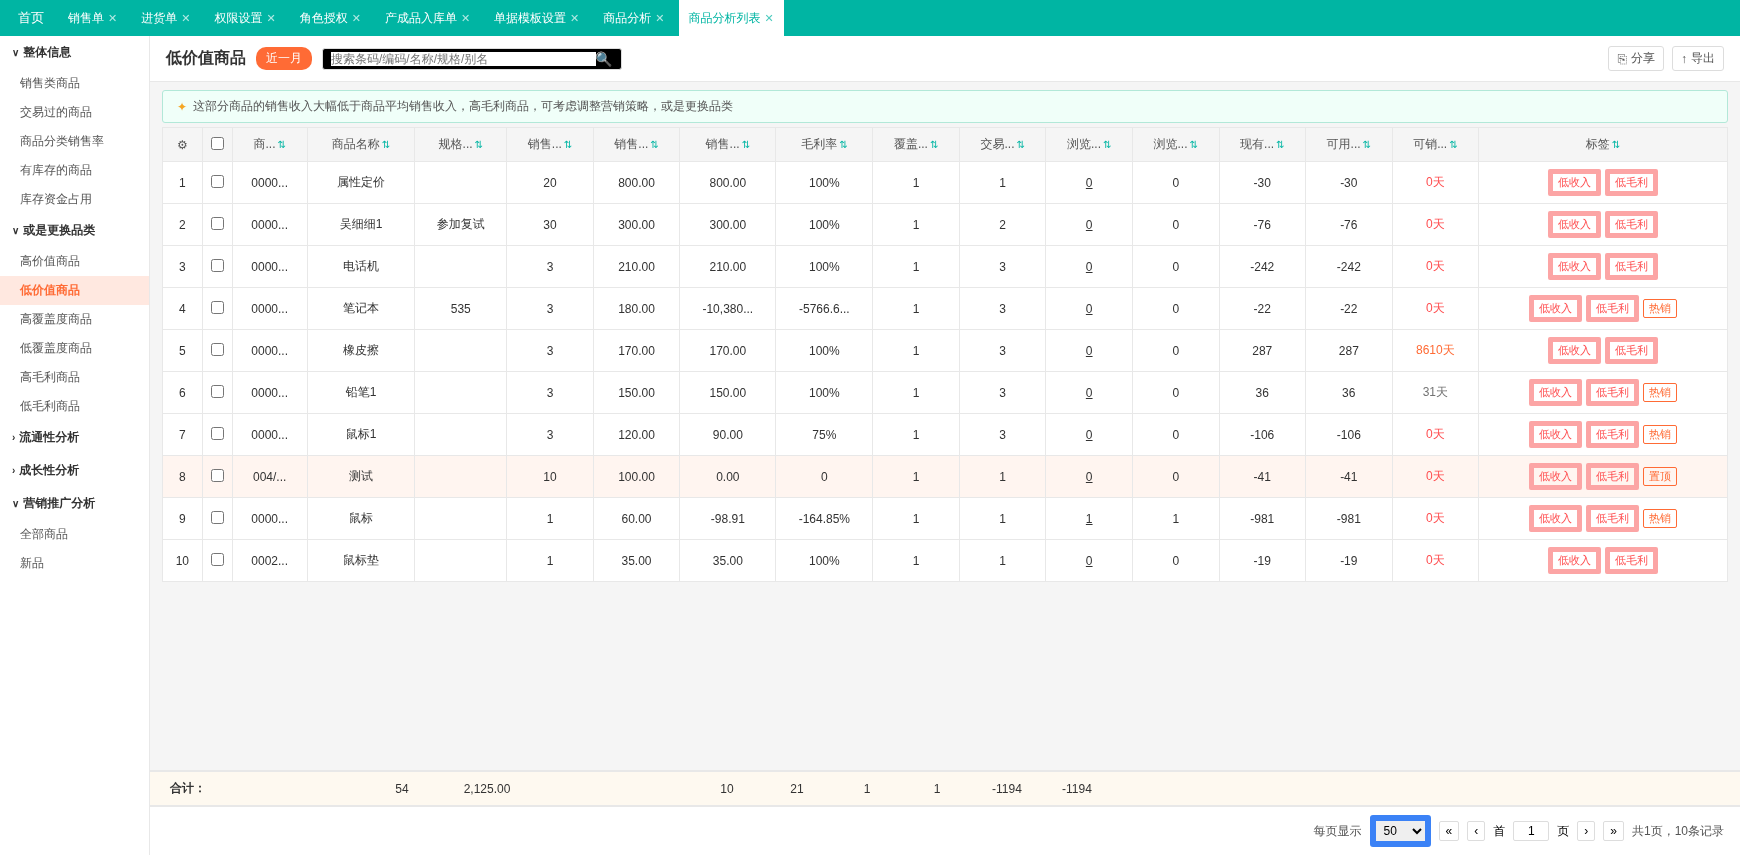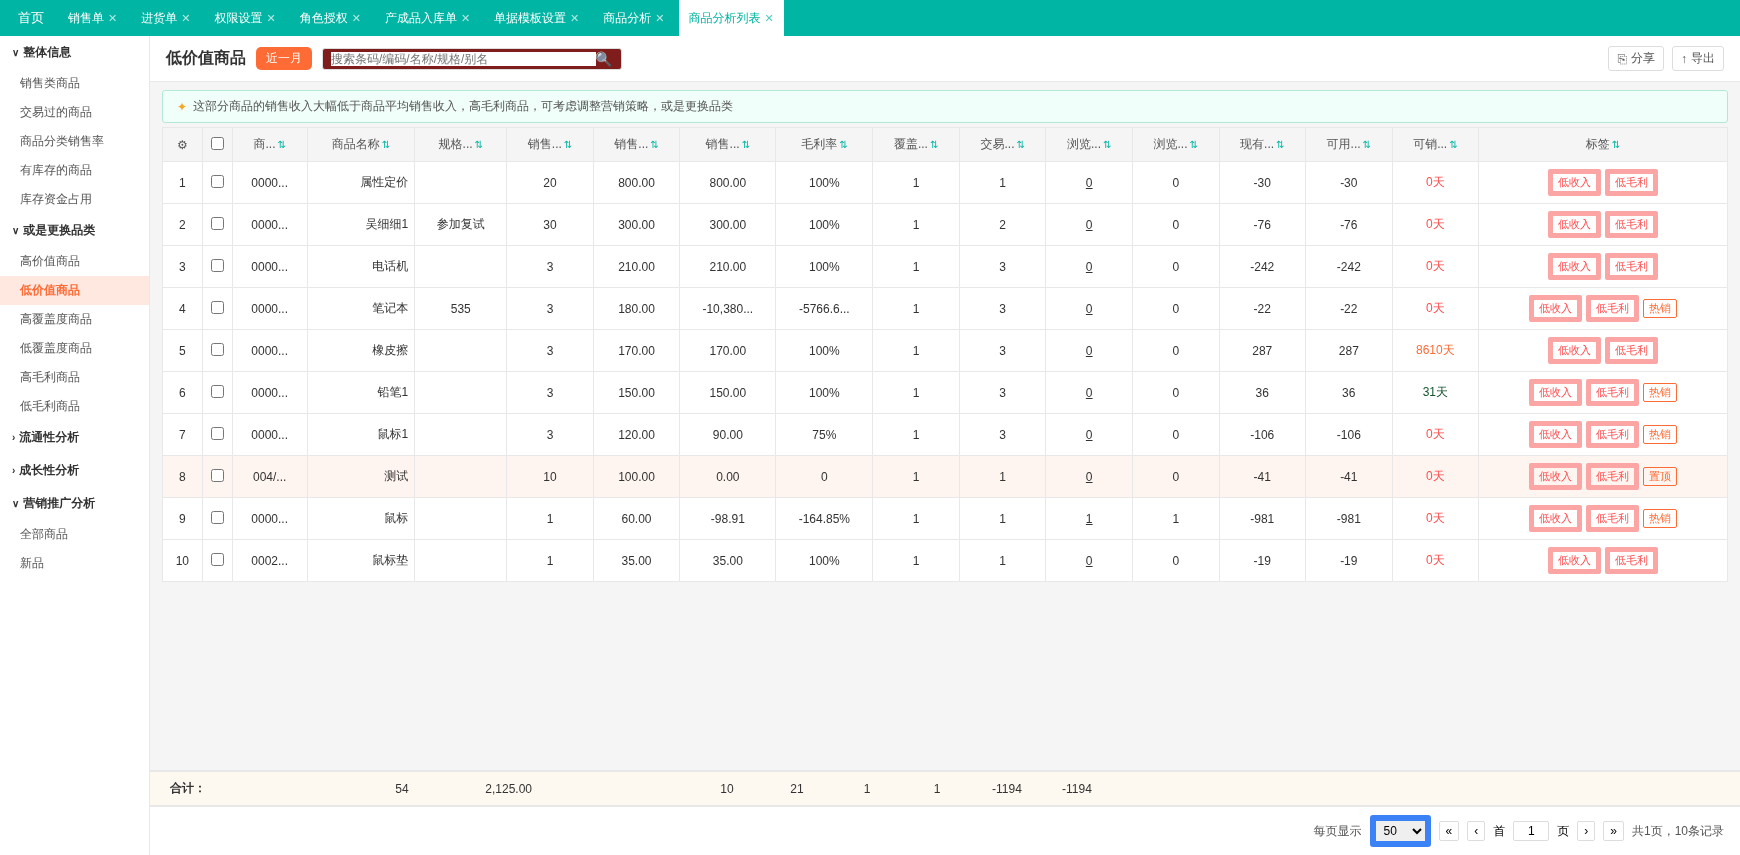--- a/index.html
+++ b/index.html
@@ -42,26 +42,26 @@
     .content { flex: 1; display: flex; flex-direction: column; overflow: hidden; }
 
     
     .content-header {
       background: #fff; padding: 10px 16px;
       display: flex; align-items: center; gap: 10px;
       border-bottom: 1px solid #e8e8e8;
     }
     .page-title { font-size: 16px; font-weight: bold; color: #333; }
     .filter-btn {
-      background: #ff6b35; color: #fff; border: none; border-radius: 5px;
+      background: #ff6b35; color: #fff; border: none; border-radius: 10px;
       padding: 3px 10px; cursor: pointer; font-size: 12px;
     }
     .search-box {
       display: flex; align-items: center; border: 1px solid #ddd;
-      border-radius: 3px; padding: 2px 8px; background: #7f1d1d;
+      border-radius: 3px; padding: 2px 8px; background: #000000;
       flex: 1; max-width: 300px;
     }
     .search-box input {
       border: none; outline: none; font-size: 12px; width: 100%;
       color: #999;
     }
     .search-icon { color: #00b5a3; font-size: 14px; cursor: pointer; }
     .header-actions { margin-left: auto; display: flex; gap: 8px; }
     .action-btn {
       display: flex; align-items: center; gap: 4px;
@@ -92,21 +92,21 @@
       padding: 8px 6px; border: 1px solid #e8e8e8;
       text-align: center; font-weight: normal; color: #555;
       white-space: nowrap; position: sticky; top: 0; background: #f5f5f5; z-index: 1;
     }
     tbody tr { background: #fff; }
     tbody tr.highlight { background: #fff5f0; }
     tbody td {
       padding: 7px 6px; border: 1px solid #e8e8e8;
       text-align: center; color: #333; white-space: nowrap;
     }
-    td.name-col { text-align: right; }
+    td.name-col { text-align: center; }
     .tag {
       display: inline-block; border-radius: 2px; padding: 1px 5px;
       font-size: 11px; margin: 0 2px;
     }
     .tag-red { color: #ff4d4f; border: 5px solid #fca5a5; }
     .tag-orange { color: #ff6b35; border: 1px solid #ff6b35; }
     .underline { text-decoration: underline; cursor: pointer; }
     .checkbox-cell { width: 30px; }
 
     
@@ -380,21 +380,21 @@
     <td>3</td>
     <td>150.00</td>
     <td>150.00</td>
     <td>100%</td>
     <td>1</td>
     <td>3</td>
     <td><span class="underline">0</span></td>
     <td>0</td>
     <td>36</td>
     <td>36</td>
-    <td><span style="color:#14532d">31天</span></td>
+    <td><span style="color:#737373">31天</span></td>
     <td><span class="tag tag-red">低收入</span><span class="tag tag-red">低毛利</span><span class="tag tag-orange">热销</span></td>
   </tr>
             <tr>
     <td>7</td>
     <td class="checkbox-cell"><input type="checkbox" style=""></td>
     <td>0000...</td>
     <td class="name-col">鼠标1</td>
     <td></td>
     <td>3</td>
     <td>120.00</td>
@@ -466,21 +466,21 @@
     <td><span style="color:#ff4d4f">0天</span></td>
     <td><span class="tag tag-red">低收入</span><span class="tag tag-red">低毛利</span></td>
   </tr>
           </tbody>
       </table>
     </div>
 
     <div class="totals-row">
       <span class="totals-label">合计：</span>
       <span style="width:80px;text-align:center">54</span>
-      <span style="width:90px;text-align:right">2,125.00</span>
+      <span style="width:90px;text-align:center">2,125.00</span>
       <span style="width:90px;text-align:center"></span>
       <span style="width:70px;text-align:center"></span>
       <span style="width:70px;text-align:center">10</span>
       <span style="width:70px;text-align:center">21</span>
       <span style="width:70px;text-align:center">1</span>
       <span style="width:70px;text-align:center">1</span>
       <span style="width:70px;text-align:center">-1194</span>
       <span style="width:70px;text-align:center">-1194</span>
     </div>
 

